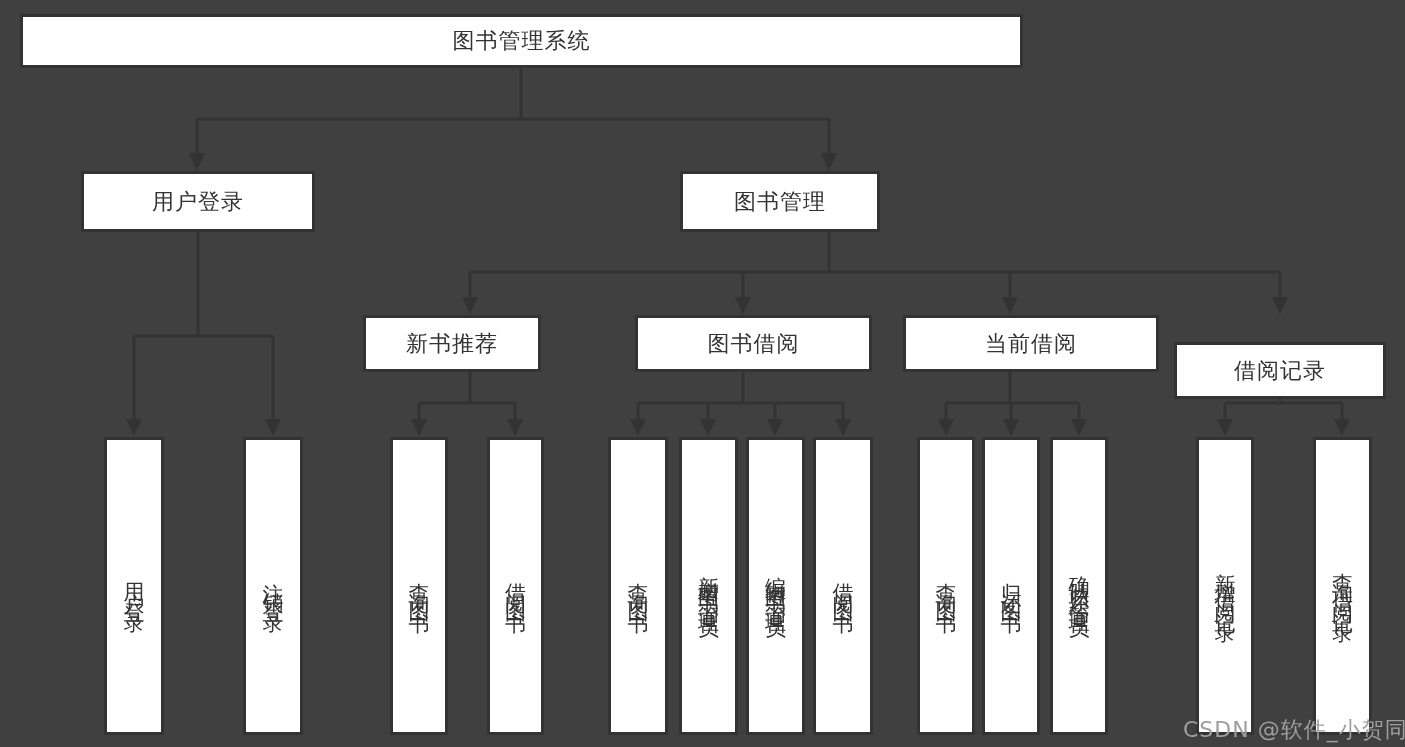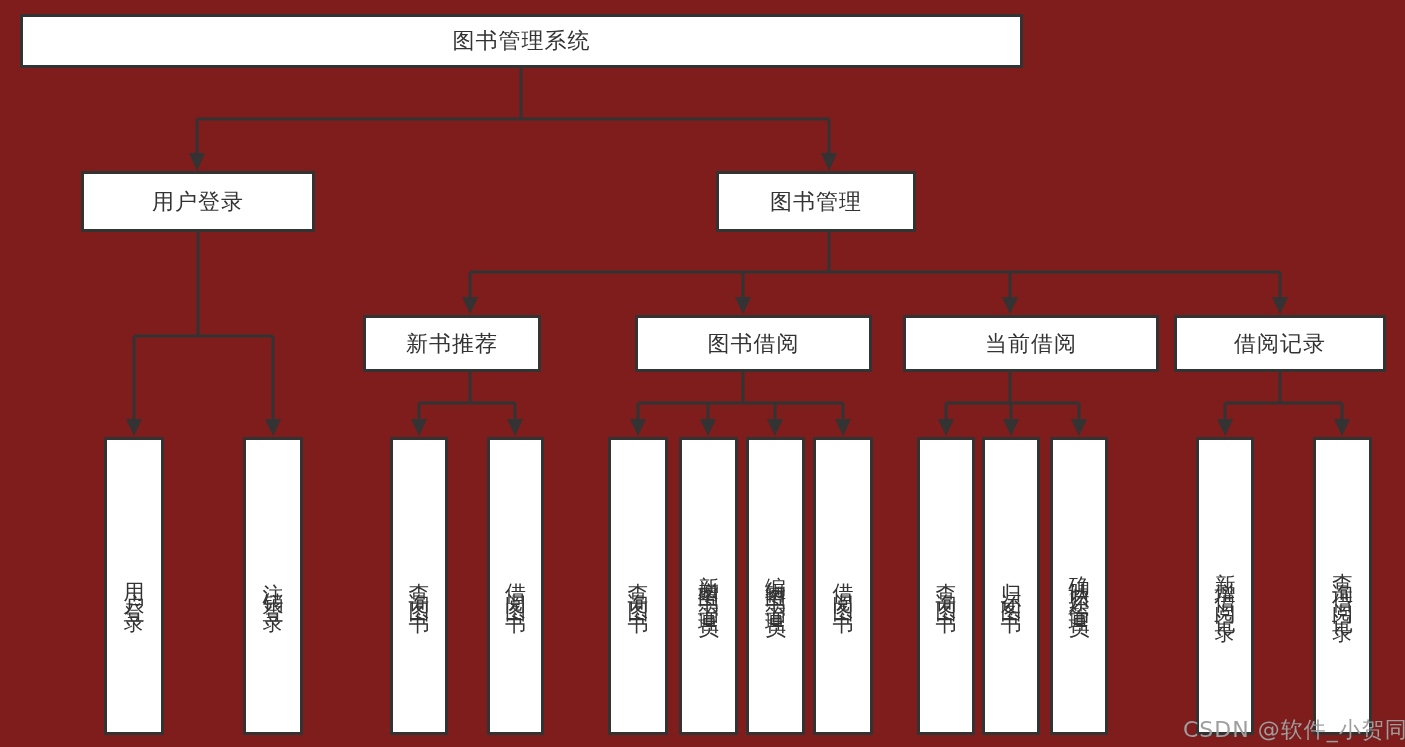--- a/index.html
+++ b/index.html
@@ -5,21 +5,21 @@
   html, body {
     margin: 0;
     padding: 0;
     background: #ffffff;
     font-family: "DejaVu Sans", "Liberation Sans", sans-serif;
   }
   #stage {
     position: relative;
     width: 1405px;
     height: 747px;
-    background: #7f1d1d;
+    background: #404040;
     overflow: hidden;
   }
   #connectors {
     position: absolute;
     top: 0; left: 0;
     width: 1405px;
     height: 747px;
     pointer-events: none;
   }
   .node {
@@ -31,27 +31,27 @@
     align-items: center;
     justify-content: center;
     color: #333333;
     font-size: 22px;
     letter-spacing: 1px;
     z-index: 2;
   }
   .root-node   { left: 20px;  top: 14px;  width: 1003px; height: 54px; }
 
   .l2-a { left: 81px;  top: 171px; width: 234px; height: 61px; }
-  .l2-b { left: 716px; top: 171px; width: 200px; height: 61px; }
+  .l2-b { left: 680px; top: 171px; width: 200px; height: 61px; }
 
   .l3 { top: 315px; height: 57px; }
   .l3-1 { left: 363px;  width: 178px; }
   .l3-2 { left: 635px;  width: 237px; }
   .l3-3 { left: 903px;  width: 256px; }
-  .l3-4 { left: 1174px; width: 212px; }
+  .l3-4 { left: 1174px; width: 212px; margin-top: 27px; }
 
   .leaf { top: 437px; height: 298px; }
   .leaf .vlabel {
     writing-mode: vertical-rl;
     text-orientation: mixed;
     font-size: 21px;
     line-height: 1.05;
     letter-spacing: 10px;
     color: #333333;
   }

